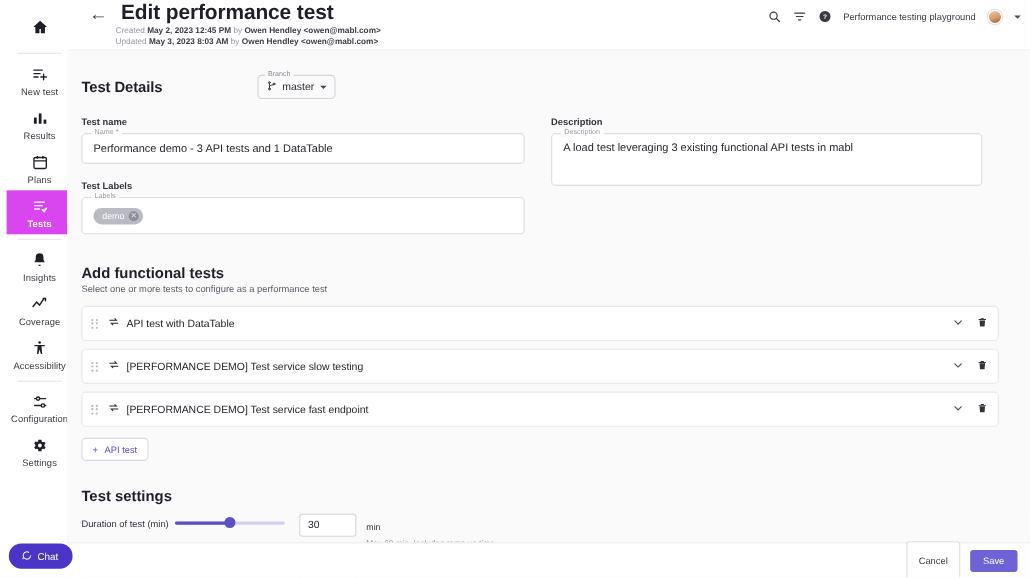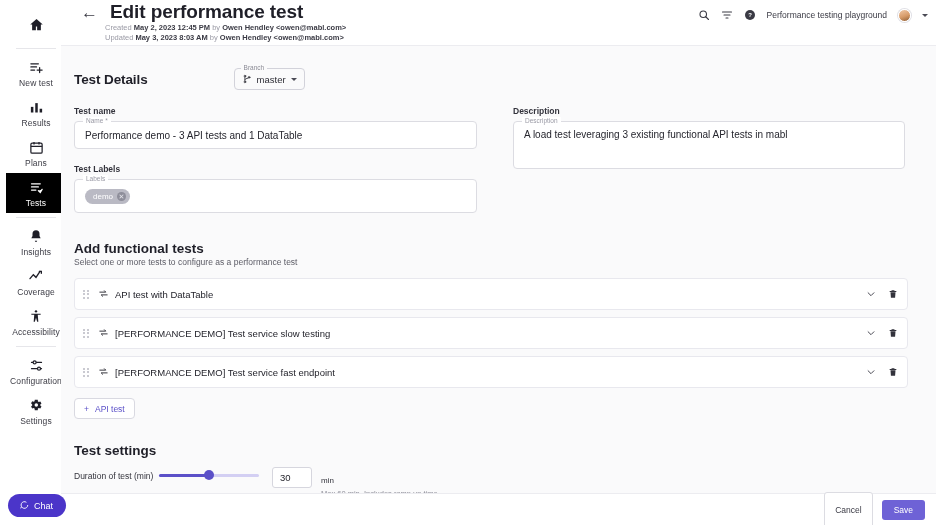--- a/index.html
+++ b/index.html
@@ -112,21 +112,21 @@
     display: flex; align-items: center; gap: 5px;
     padding: 0 7px; cursor: pointer;
   }
   .branch-legend {
     position: absolute; top: -5px; left: 6px;
     background: #fafafb; padding: 0 3px;
     font-size: 6.5px; color: #8a8a95;
   }
   .branch-text { font-size: 9.5px; color: #2d2d35; }
 
-  .two-col { display: flex; gap: 36px; }
+  .two-col { display: flex; gap: 24px; }
   .col-left { width: 403px; }
   .col-right { width: 392px; }
 
   .input-box {
     position: relative;
     border: 1px solid #dcdce2; border-radius: 4px;
     background: #ffffff; height: 28px;
     display: flex; align-items: center; padding: 0 10px;
   }
   .input-legend {
@@ -187,21 +187,21 @@
     position: relative; width: 100px; height: 16px; margin-left: 0px;
     display: flex; align-items: center; cursor: pointer;
   }
   .slider .track { position: absolute; left: 0; right: 0; height: 3px; background: #d3cff3; border-radius: 2px; }
   .slider .fill { position: absolute; left: 0; height: 3px; background: #5b50c8; border-radius: 2px; }
   .slider .thumb {
     position: absolute; width: 10px; height: 10px; border-radius: 50%;
     background: #5b50c8; transform: translateX(-5px);
   }
   .num-box {
-    width: 40px; height: 21px; margin-left: 13px;
+    width: 52px; height: 21px; margin-left: 13px;
     border: 1px solid #d6d6de; border-radius: 3px; background: #ffffff;
     display: flex; align-items: center; padding-left: 7px;
     font-size: 9.5px; color: #26262e;
   }
   .unit-wrap { margin-left: 9px; padding-top: 2px; }
   .unit { font-size: 8px; color: #33333c; }
   .hint { font-size: 7.5px; color: #8e8e99; margin-top: 2px; }
 
   
   .footer {
@@ -272,21 +272,21 @@
     <div class="side-item">
       <span class="ico">
         <svg width="15" height="15" viewBox="0 0 24 24" fill="none" stroke="#1f1f28" stroke-width="2">
             <rect x="3" y="5" width="18" height="16" rx="2"></rect>
             <path d="M3 10h18M8 3v4M16 3v4"></path>
           </svg>
       </span>
       <span class="lbl">Plans</span>
     </div>
 
-    <div class="side-item active" style="background: #000000;">
+    <div class="side-item active" style="background: #d946ef; font-weight: bold;">
       <span class="ico">
         <svg width="15" height="15" viewBox="0 0 24 24" fill="none" stroke="#ffffff" stroke-width="2" stroke-linecap="round">
           <path d="M4 6h14M4 11h11M4 16h7"></path>
             <path d="M15 17l3 3 3-5"></path>
         </svg>
       </span>
       <span class="lbl">Tests</span>
     </div>
 
     <div class="side-divider"></div>

